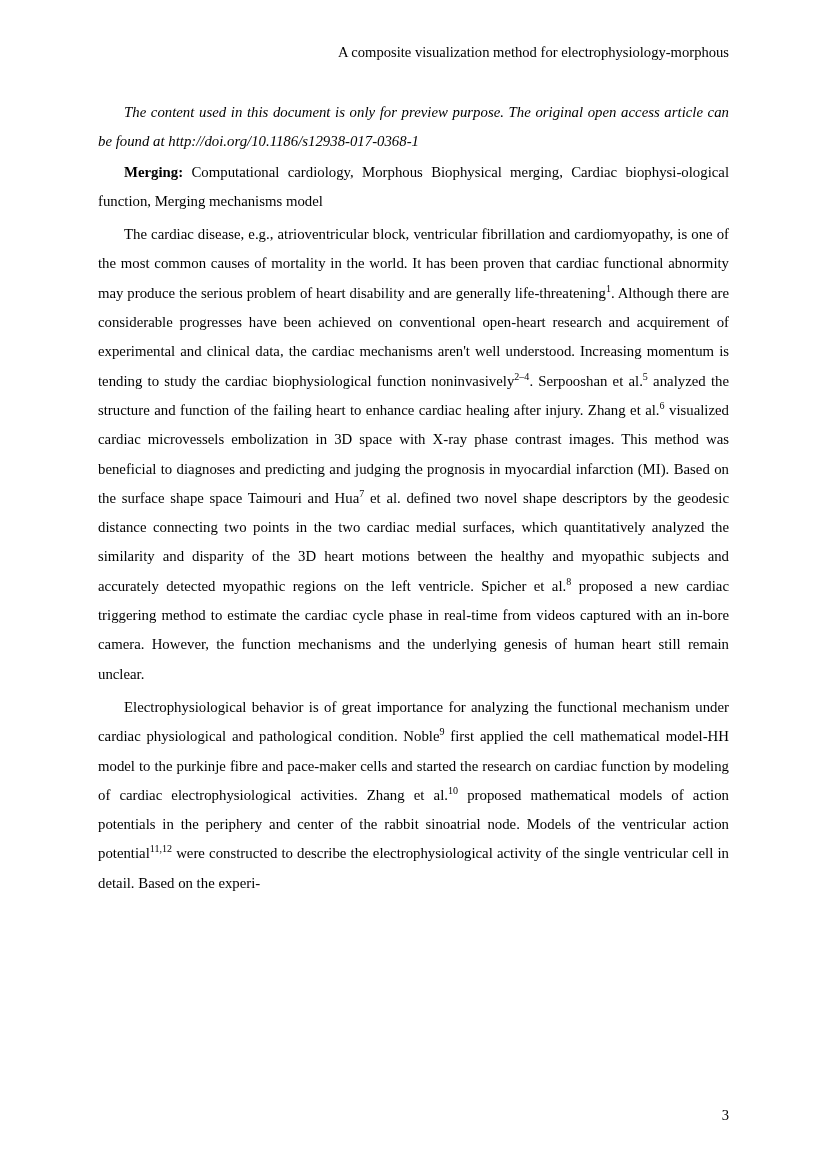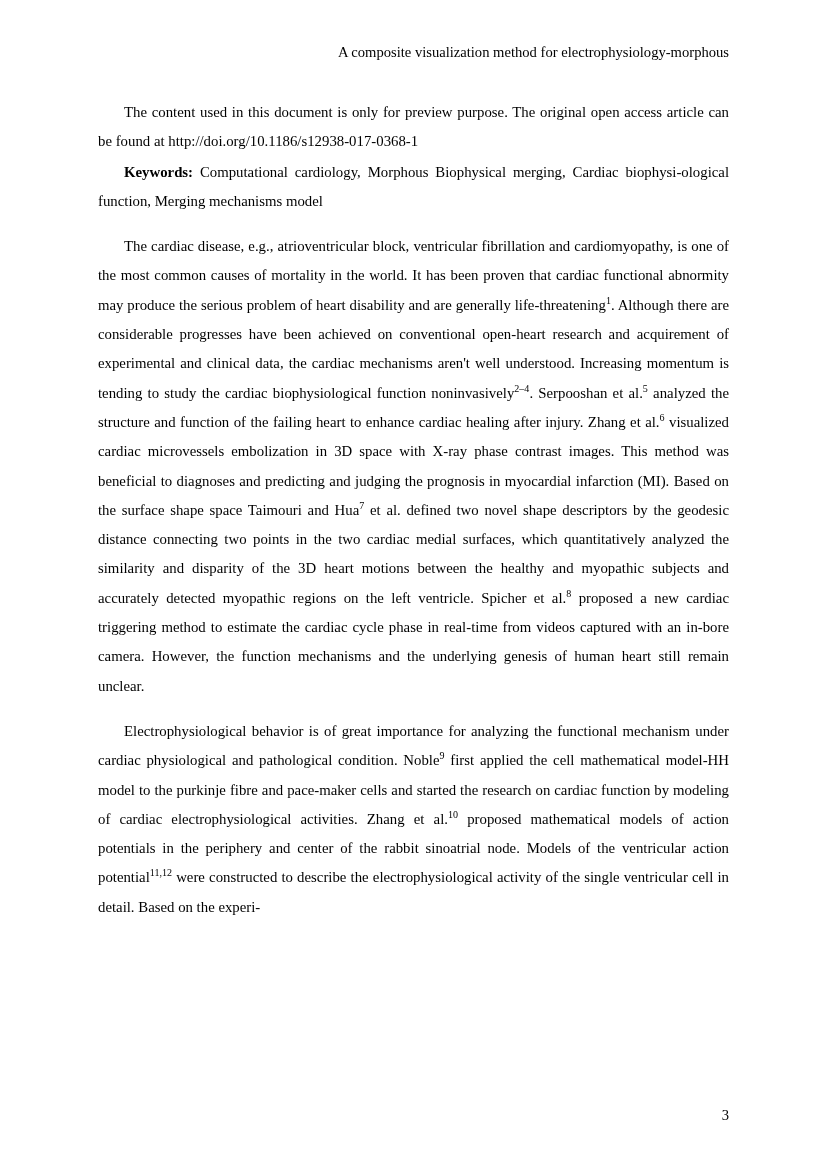--- a/index.html
+++ b/index.html
@@ -38,40 +38,41 @@
     width: 631px;
   }
   p {
     margin: 0;
     font-size: 14.8px;
     line-height: 1.98;
     text-align: justify;
     text-justify: inter-word;
   }
   .preview-note {
+    font-style: italic;
     text-indent: 26px;
   }
   .keywords {
     margin-top: 1px;
     text-indent: 26px;
   }
   .keywords .kw-label {
     font-weight: bold;
     font-style: normal;
   }
   .section-title {
     margin-top: 104px;
     font-size: 16.4px;
     font-weight: bold;
     text-decoration: underline;
     letter-spacing: 0.2px;
     text-indent: 2px;
   }
   .body-para {
-    margin-top: 16px;
+    margin-top: 4px;
     text-indent: 26px;
   }
   sup {
     font-size: 0.68em;
     vertical-align: super;
     line-height: 0;
   }
   .page-number {
     position: absolute;
     bottom: 46px;
@@ -85,21 +86,21 @@
 <body>
 
 <div class="page">
 
   <div class="running-head">A composite visualization method for electrophysiology-morphous</div>
 
   <div class="content">
 
     <p class="preview-note">The content used in this document is only for preview purpose. The original open access article can be found at http://doi.org/10.1186/s12938-017-0368-1</p>
 
-    <p class="keywords"><span class="kw-label">Keywords:</span><span> Computational cardiology, Morphous Biophysical merging, Cardiac biophysi-ological function, Merging mechanisms model</span></p>
+    <p class="keywords"><span class="kw-label">Merging:</span><span> Computational cardiology, Morphous Biophysical merging, Cardiac biophysi-ological function, Merging mechanisms model</span></p>
 
 
     <p class="body-para">The cardiac disease, e.g., atrioventricular block, ventricular fibrillation and cardiomyopathy, is one of the most common causes of mortality in the world. It has been proven that cardiac functional abnormity may produce the serious problem of heart disability and are generally life-threatening<sup>1</sup>. Although there are considerable progresses have been achieved on conventional open-heart research and acquirement of experimental and clinical data, the cardiac mechanisms aren't well understood. Increasing momentum is tending to study the cardiac biophysiological function noninvasively<sup>2–4</sup>. Serpooshan et al.<sup>5</sup> analyzed the structure and function of the failing heart to enhance cardiac healing after injury. Zhang et al.<sup>6</sup> visualized cardiac microvessels embolization in 3D space with X-ray phase contrast images. This method was beneficial to diagnoses and predicting and judging the prognosis in myocardial infarction (MI). Based on the surface shape space Taimouri and Hua<sup>7</sup> et al. defined two novel shape descriptors by the geodesic distance connecting two points in the two cardiac medial surfaces, which quantitatively analyzed the similarity and disparity of the 3D heart motions between the healthy and myopathic subjects and accurately detected myopathic regions on the left ventricle. Spicher et al.<sup>8</sup> proposed a new cardiac triggering method to estimate the cardiac cycle phase in real-time from videos captured with an in-bore camera. However, the function mechanisms and the underlying genesis of human heart still remain unclear.</p>
 
     <p class="body-para">Electrophysiological behavior is of great importance for analyzing the functional mechanism under cardiac physiological and pathological condition. Noble<sup>9</sup> first applied the cell mathematical model-HH model to the purkinje fibre and pace-maker cells and started the research on cardiac function by modeling of cardiac electrophysiological activities. Zhang et al.<sup>10</sup> proposed mathematical models of action potentials in the periphery and center of the rabbit sinoatrial node. Models of the ventricular action potential<sup>11,12</sup> were constructed to describe the electrophysiological activity of the single ventricular cell in detail. Based on the experi-</p>
 
   </div>
 
   <div class="page-number">3</div>
 

